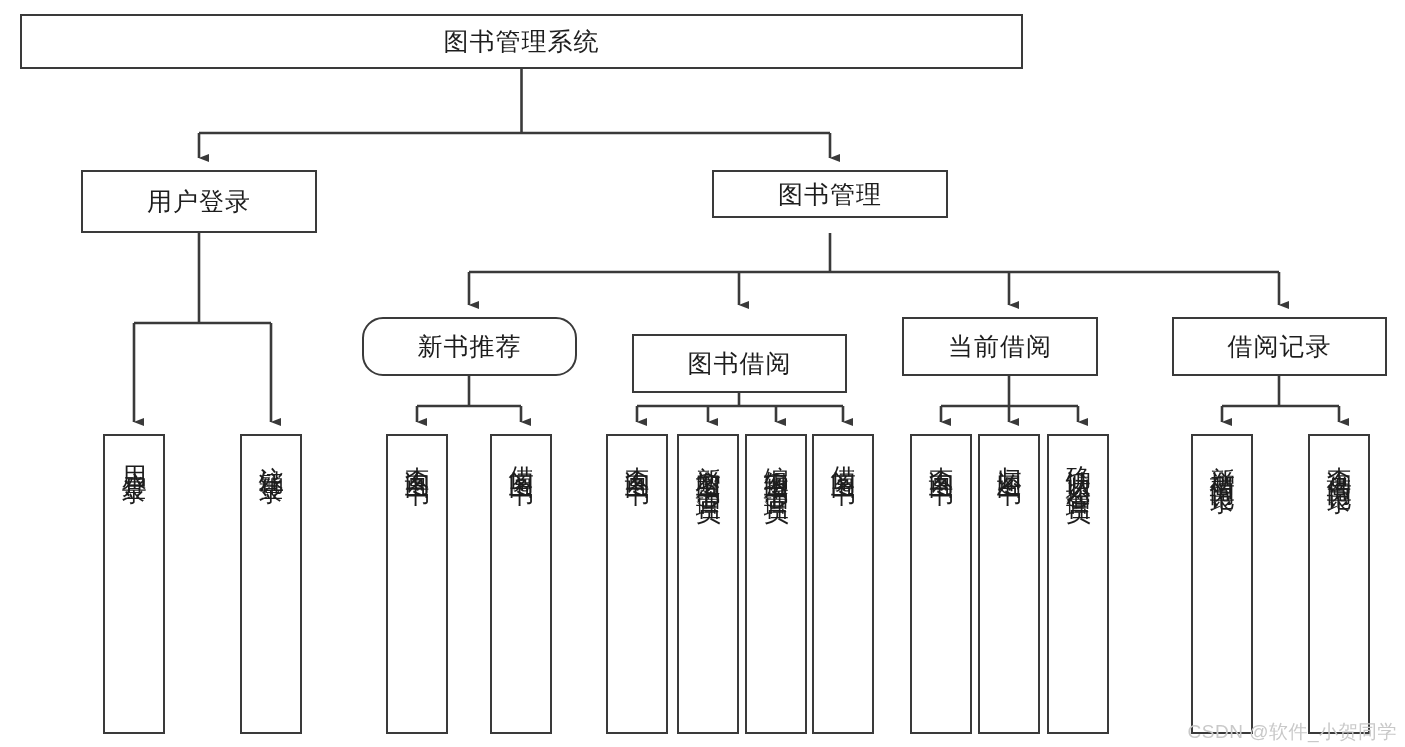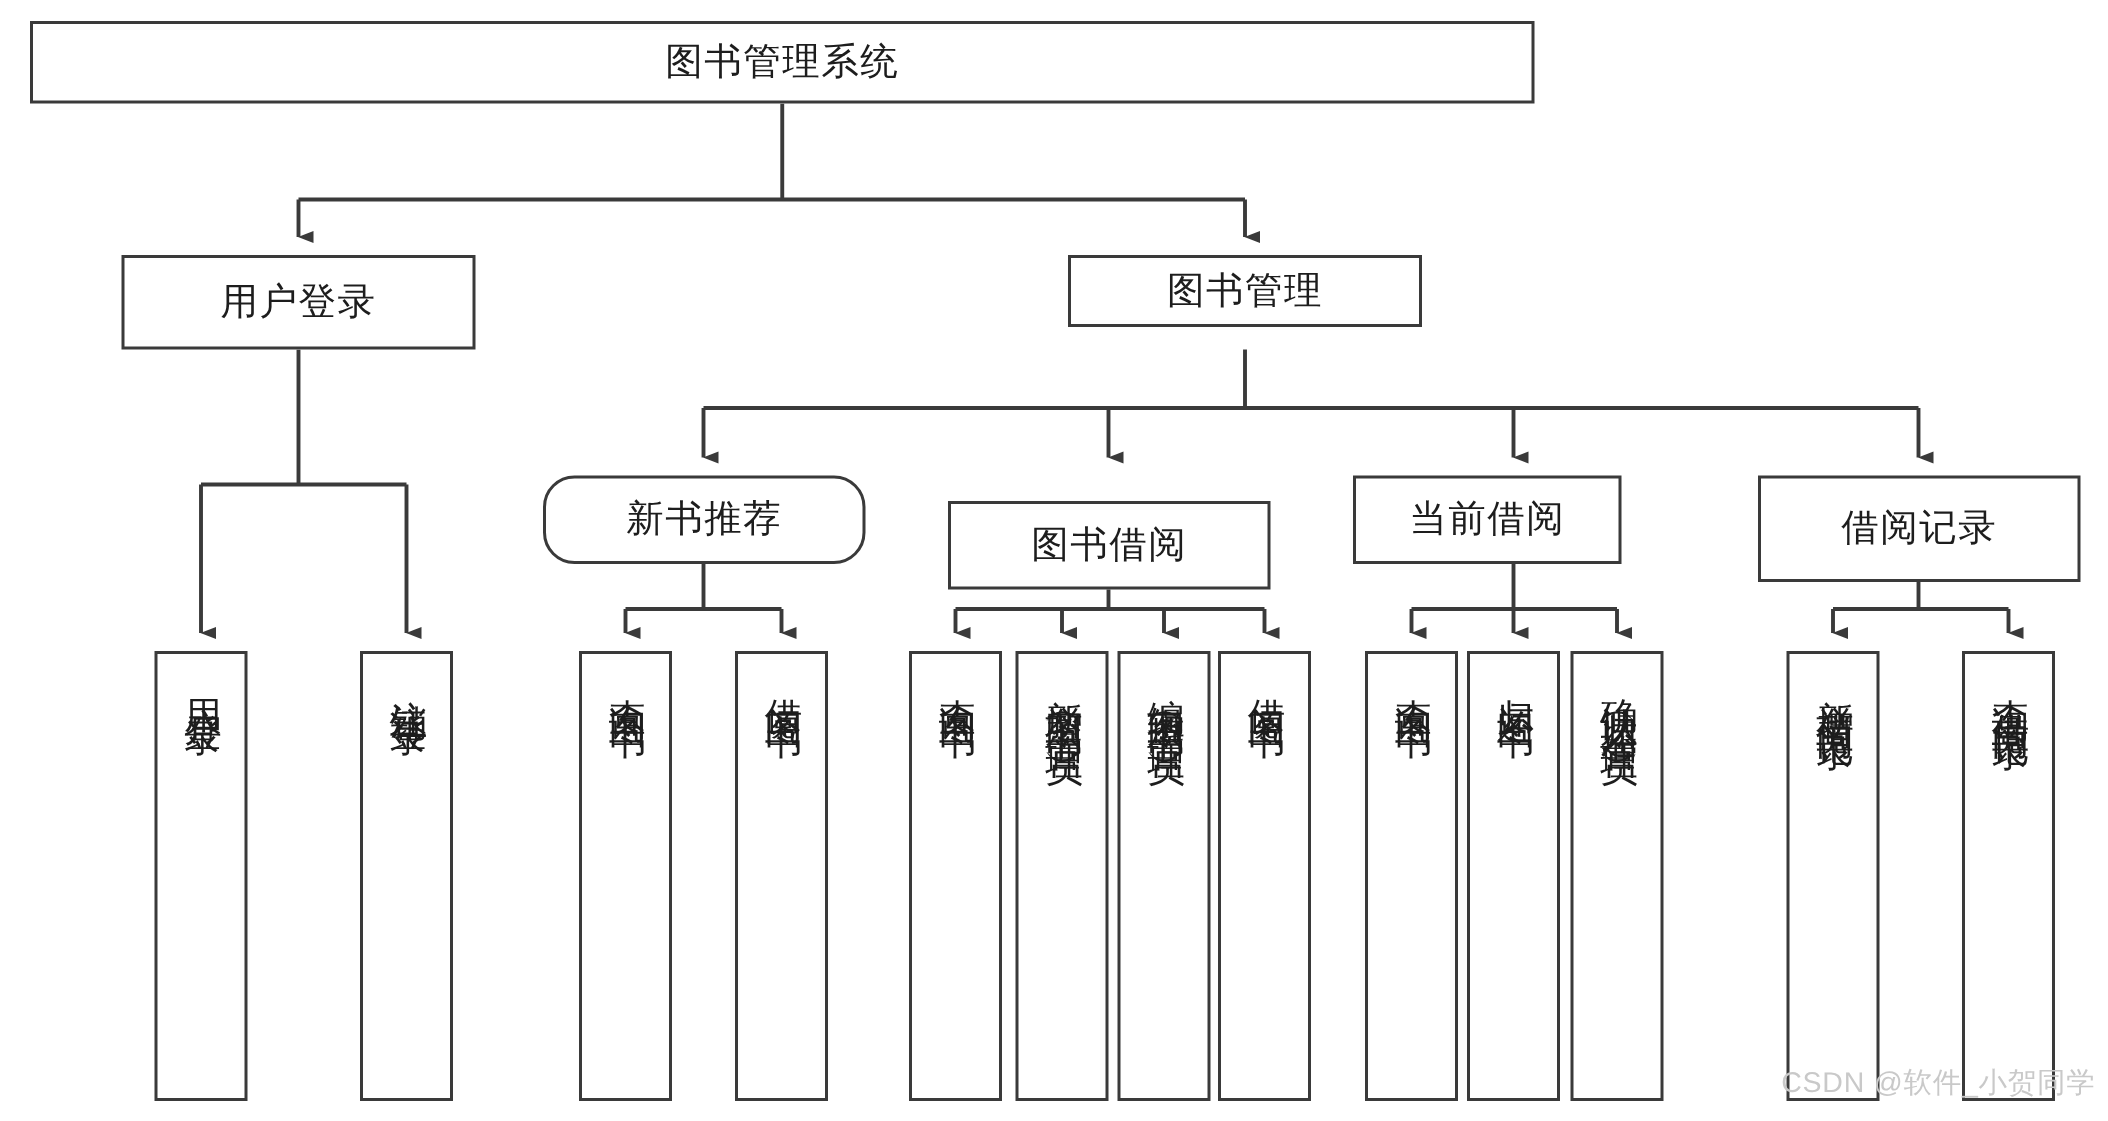--- a/index.html
+++ b/index.html
@@ -52,21 +52,21 @@
     letter-spacing:5px;
     line-height:1.02;
     display:block;
     text-align:start;
     white-space:nowrap;
     transform:translateX(0);
   }
   .watermark{
     position:absolute;
     right:8px;
-    bottom:12px;
+    bottom:2px;
     font-size:19px;
     color:#c9c9c9;
     letter-spacing:0.5px;
     white-space:nowrap;
     z-index:6;
     font-family:"Liberation Sans","DejaVu Sans",sans-serif;
   }
 </style>
 </head>
 <body>
@@ -137,25 +137,25 @@
   </div>
 
   <div class="node h" style="left:362px;top:317px;width:215px;height:59px;border-radius:21px;">
     <span>新书推荐</span>
   </div>
 
   <div class="node h" style="left:632px;top:317px;width:215px;height:59px;margin-top:17px;">
     <span>图书借阅</span>
   </div>
 
-  <div class="node h" style="left:902px;top:317px;width:179px;height:59px;">
+  <div class="node h" style="left:902px;top:317px;width:196px;height:59px;">
     <span>当前借阅</span>
   </div>
 
-  <div class="node h" style="left:1172px;top:317px;width:215px;height:71px;">
+  <div class="node h" style="left:1172px;top:317px;width:215px;height:59px;">
     <span>借阅记录</span>
   </div>
 
   <div class="node v" style="left:103px;top:434px;width:62px;height:300px;">
     <span class="vtext">用户登录</span>
   </div>
 
   <div class="node v" style="left:240px;top:434px;width:62px;height:300px;">
     <span class="vtext">注销登录</span>
   </div>

